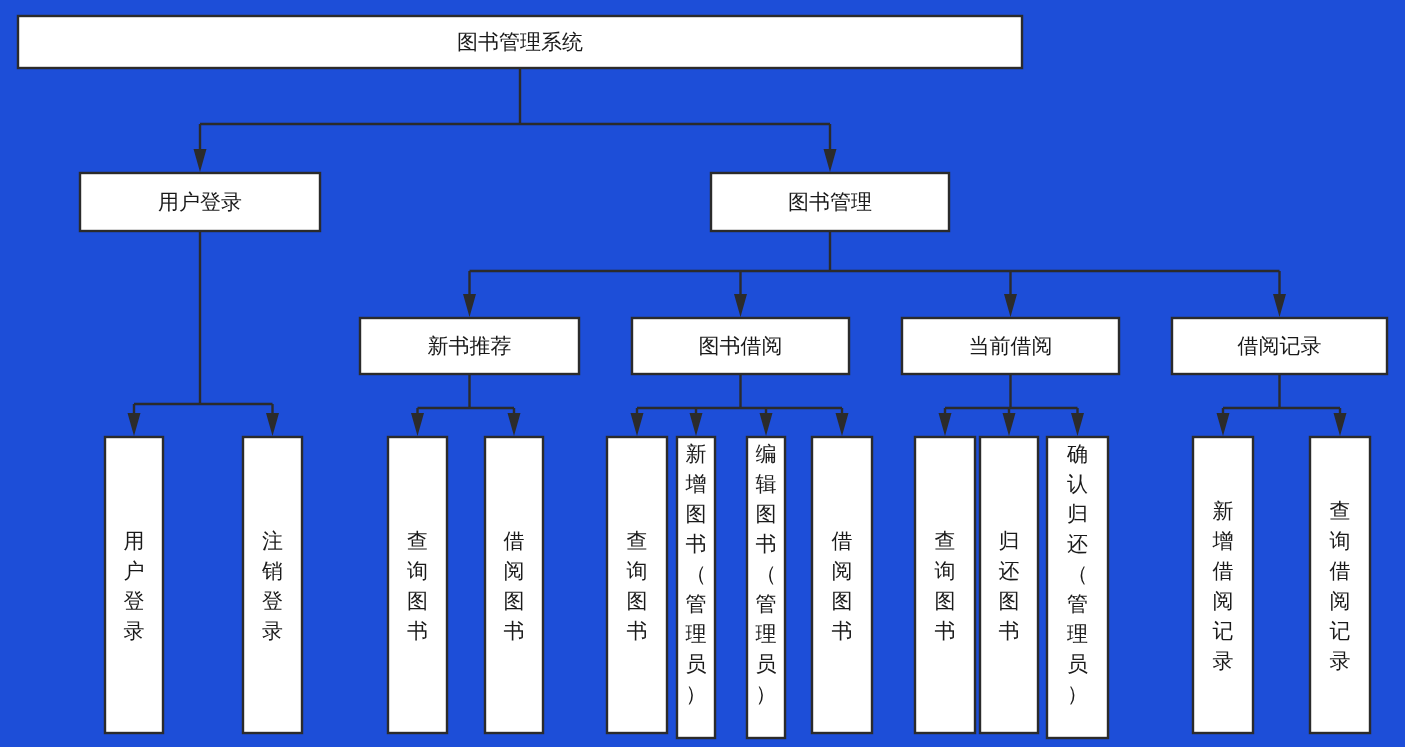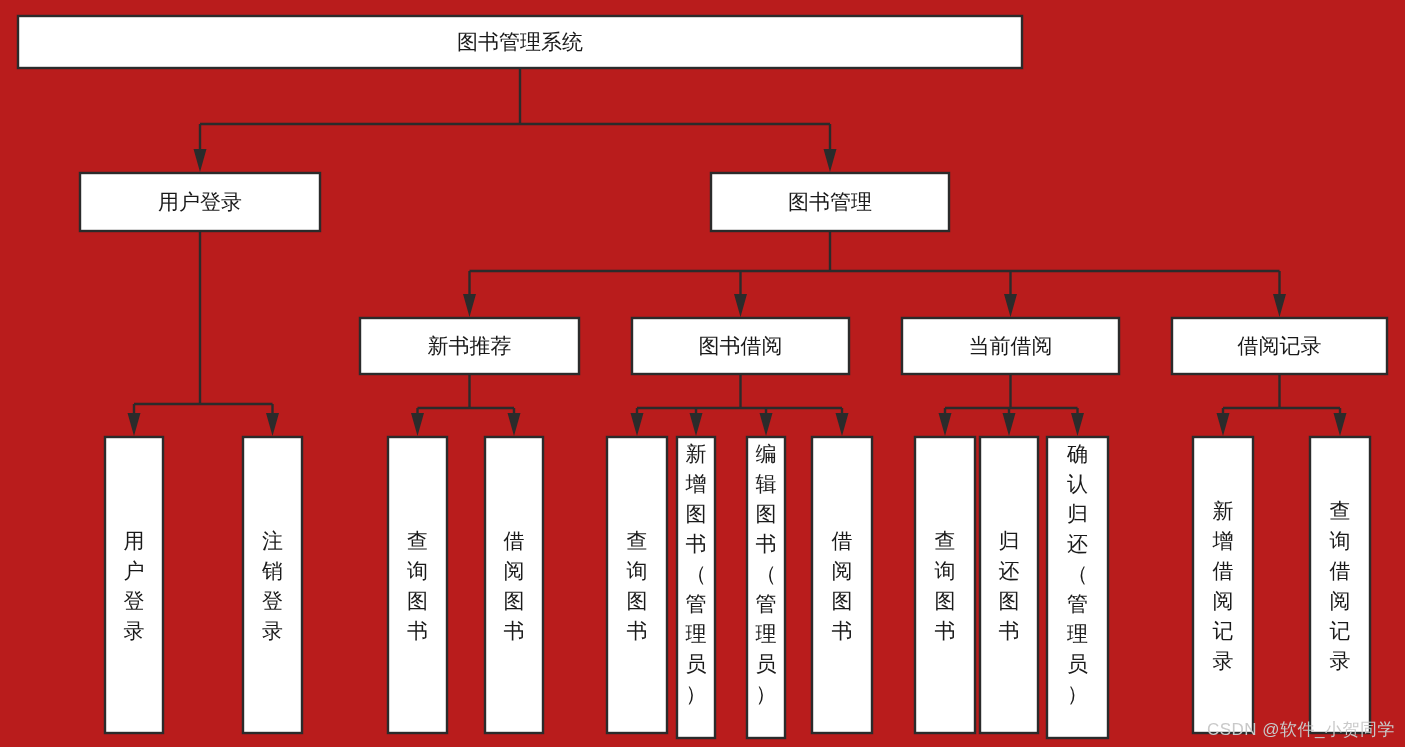--- a/index.html
+++ b/index.html
@@ -10,21 +10,21 @@
   body {
     width: 1405px;
     height: 747px;
     overflow: hidden;
     font-family: "Liberation Sans", "DejaVu Sans", sans-serif;
   }
   #diagram-root {
     position: relative;
     width: 1405px;
     height: 747px;
-    background: #b91c1c;
+    background: #1d4ed8;
   }
   svg.diagram-canvas {
     position: absolute;
     left: 0;
     top: 0;
     width: 1405px;
     height: 747px;
   }
   .node-box {
     fill: #ffffff;
@@ -200,14 +200,13 @@
         <g>
           <rect class="node-box" x="1193" y="437" width="60" height="296"></rect>
           <text class="node-label-v" x="1223" y="518.4"><tspan x="1223" dy="0">新</tspan><tspan x="1223" dy="30">增</tspan><tspan x="1223" dy="30">借</tspan><tspan x="1223" dy="30">阅</tspan><tspan x="1223" dy="30">记</tspan><tspan x="1223" dy="30">录</tspan></text>
         </g>
         <g>
           <rect class="node-box" x="1310" y="437" width="60" height="296"></rect>
           <text class="node-label-v" x="1340" y="518.4"><tspan x="1340" dy="0">查</tspan><tspan x="1340" dy="30">询</tspan><tspan x="1340" dy="30">借</tspan><tspan x="1340" dy="30">阅</tspan><tspan x="1340" dy="30">记</tspan><tspan x="1340" dy="30">录</tspan></text>
         </g>
       </g>
   </svg>
-  <div class="watermark-text">CSDN @软件_小贺同学</div>
 </div>
 
 </body></html>

